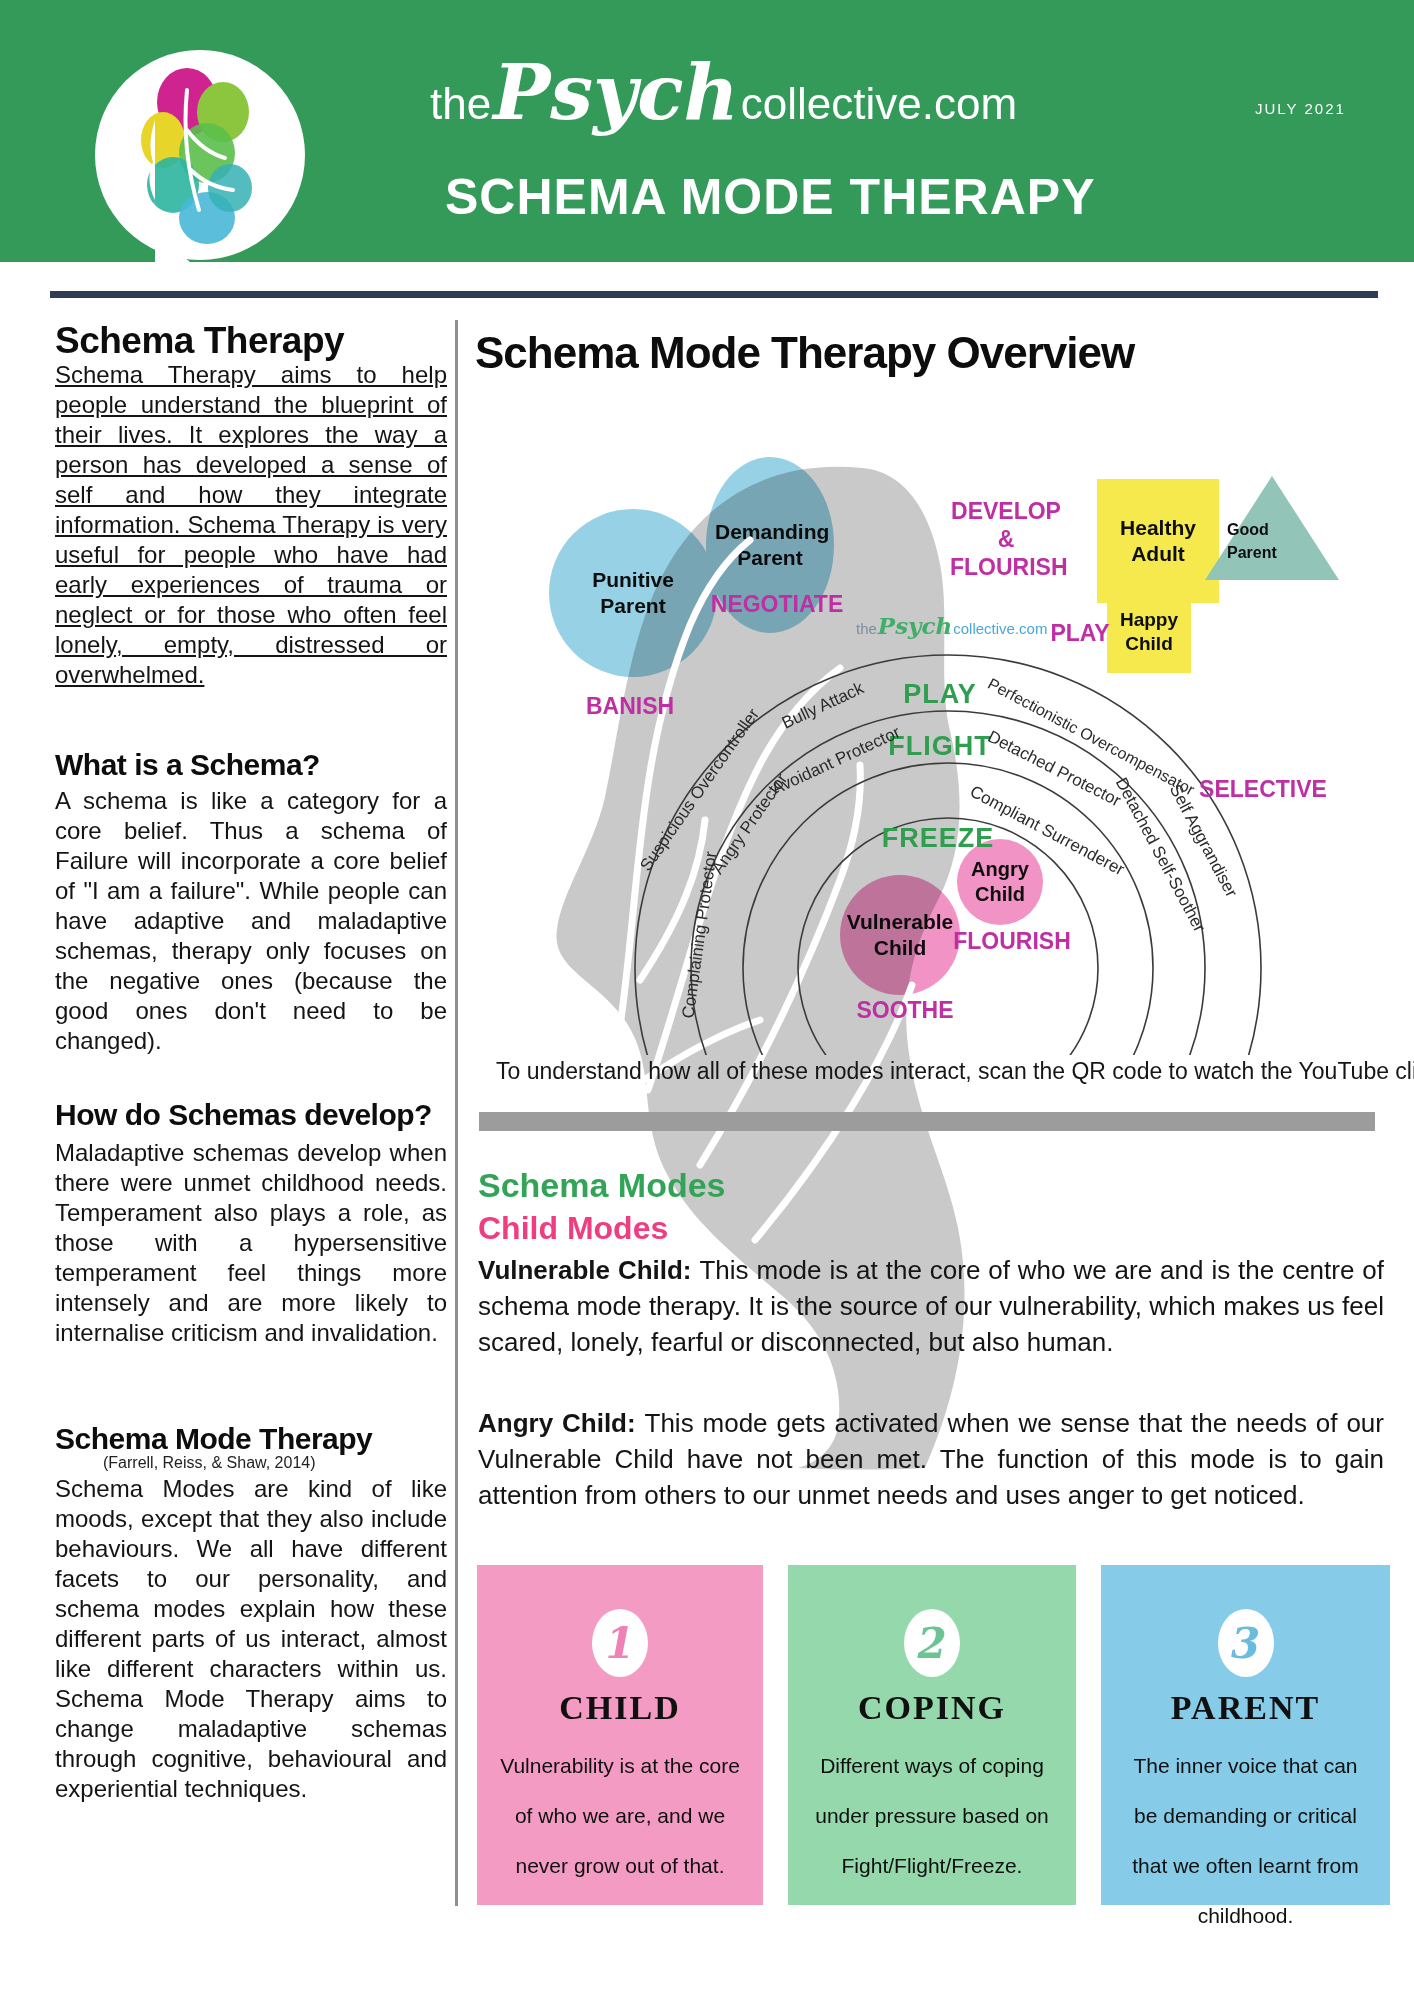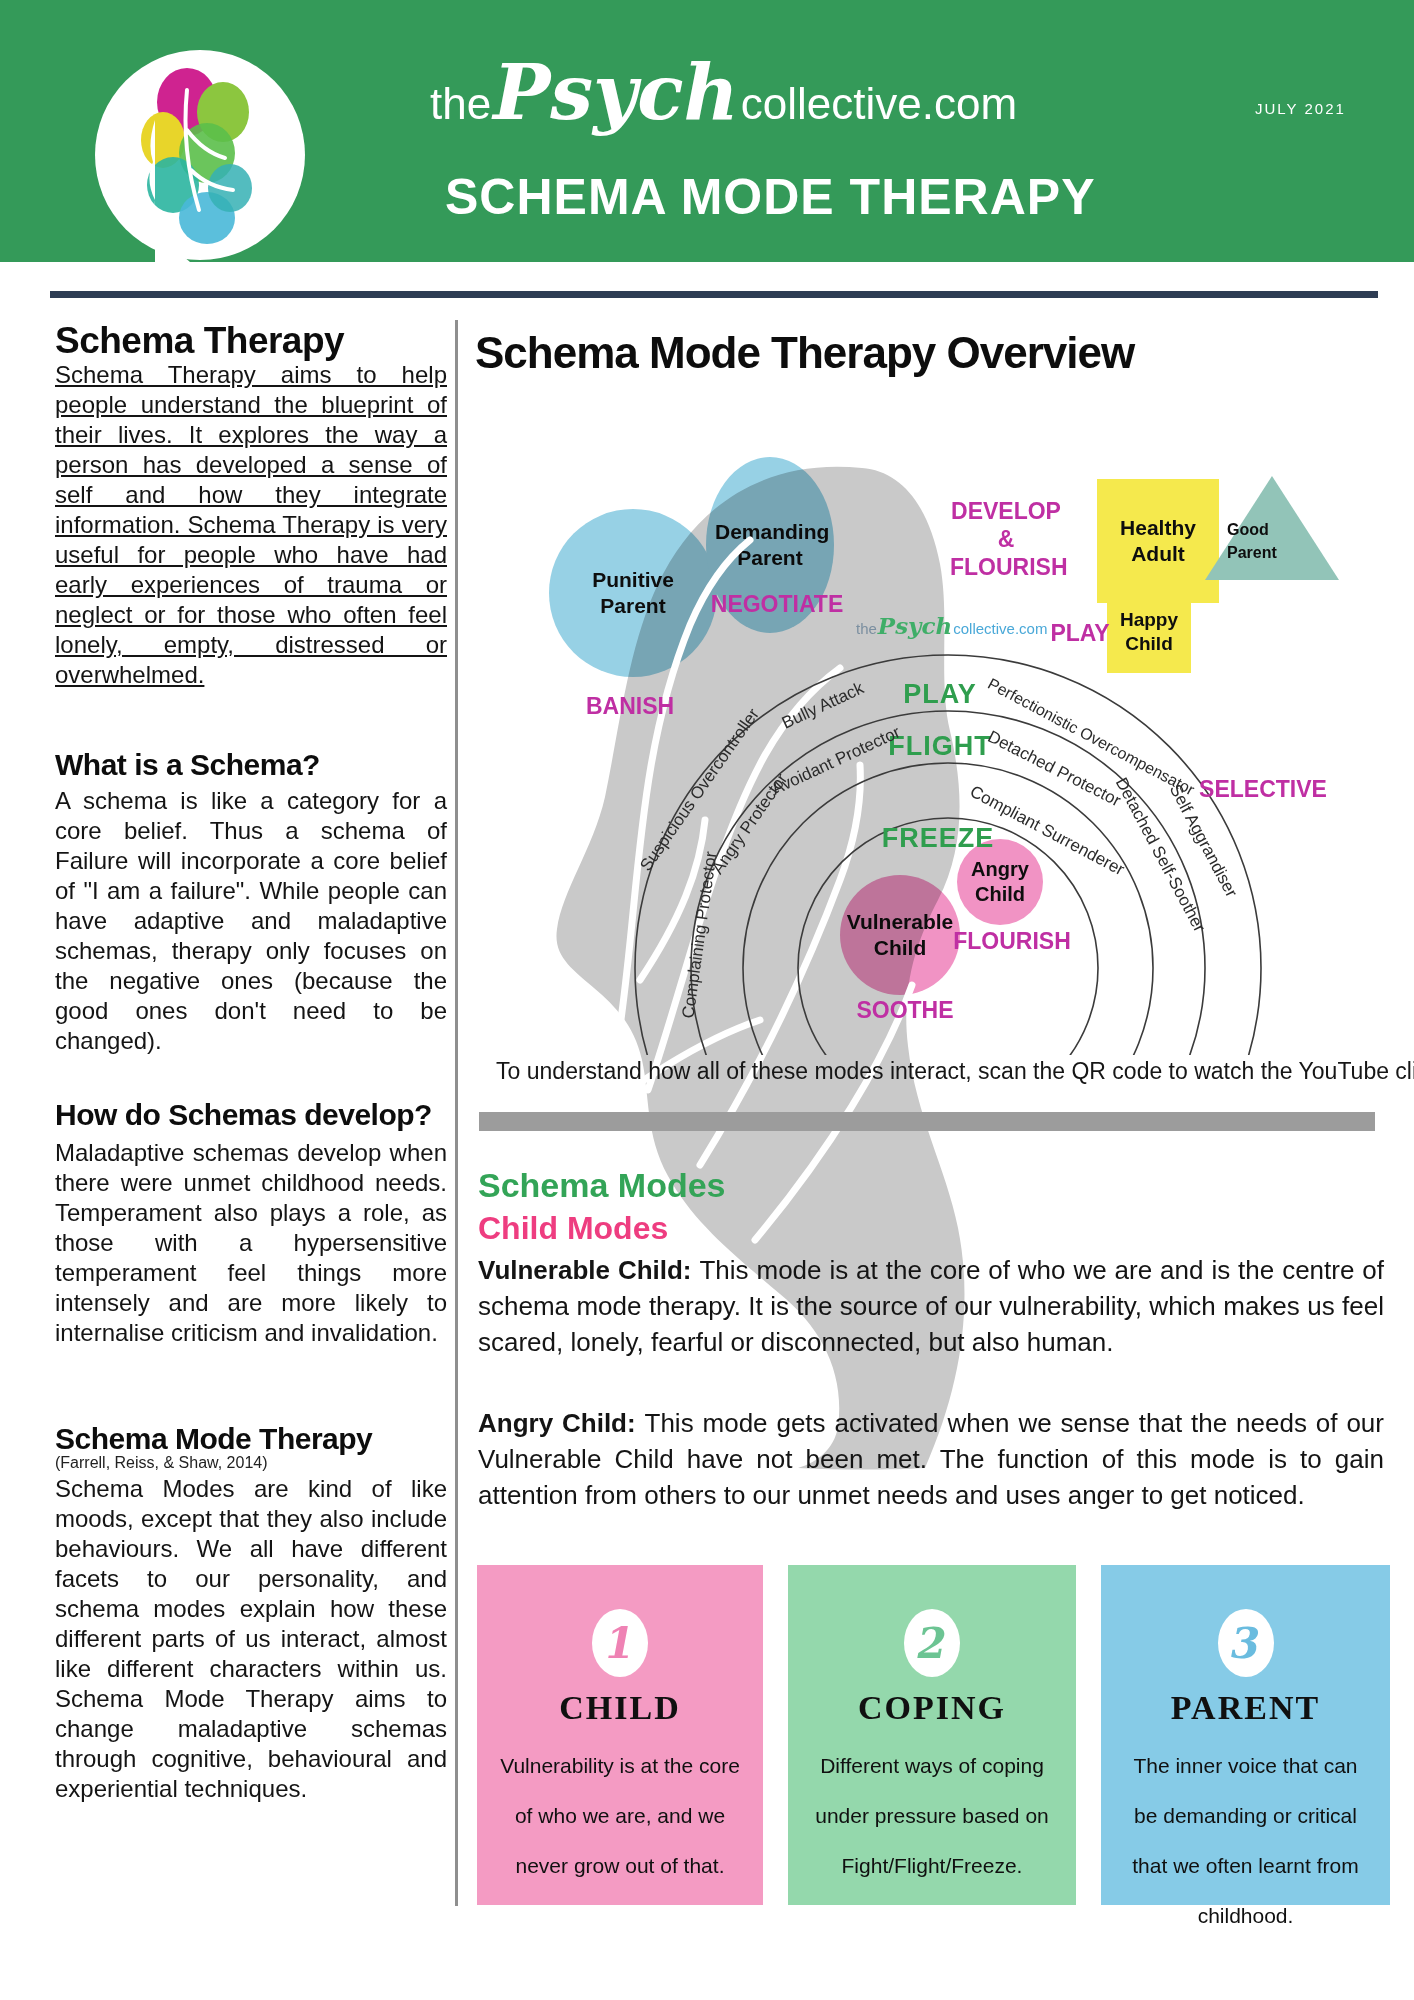--- a/index.html
+++ b/index.html
@@ -88,21 +88,21 @@
   <div class="colL lh1" style="top:320px;">Schema Therapy</div>
   <div class="colL lbody" style="top:360px;text-decoration:underline;">Schema Therapy aims to help people understand the blueprint of their lives. It explores the way a person has developed a sense of self and how they integrate information. Schema Therapy is very useful for people who have had early experiences of trauma or neglect or for those who often feel lonely, empty, distressed or overwhelmed.</div>
 
   <div class="colL lh2" style="top:748px;">What is a Schema?</div>
   <div class="colL lbody" style="top:786px;">A schema is like a category for a core belief. Thus a schema of Failure will incorporate a core belief of "I am a failure". While people can have adaptive and maladaptive schemas, therapy only focuses on the negative ones (because the good ones don't need to be changed).</div>
 
   <div class="colL lh2" style="top:1098px;">How do Schemas develop?</div>
   <div class="colL lbody" style="top:1138px;">Maladaptive schemas develop when there were unmet childhood needs. Temperament also plays a role, as those with a hypersensitive temperament feel things more intensely and are more likely to internalise criticism and invalidation.</div>
 
   <div class="colL lh2" style="top:1422px;">Schema Mode Therapy</div>
-  <div class="colL lcite" style="top:1454px;">(Farrell, Reiss, &amp; Shaw, 2014)</div>
+  <div class="colL lcite" style="top:1454px;margin-left:48px;">(Farrell, Reiss, &amp; Shaw, 2014)</div>
   <div class="colL lbody" style="top:1474px;">Schema Modes are kind of like moods, except that they also include behaviours. We all have different facets to our personality, and schema modes explain how these different parts of us interact, almost like different characters within us. Schema Mode Therapy aims to change maladaptive schemas through cognitive, behavioural and experiential techniques.</div>
 
   <div class="ov-title">Schema Mode Therapy Overview</div>
 
   <div class="abs mode-shape blue-circle lay1" style="left:549px;top:509px;width:168px;height:168px;">
     <span class="shape-label" style="width:100px;">Punitive Parent</span>
   </div>
   <div class="abs mode-shape blue-circle lay1" style="left:706px;top:457px;width:128px;height:176px;border-radius:50%;">
     <span class="shape-label" style="width:110px;">Demanding Parent</span>
   </div>

